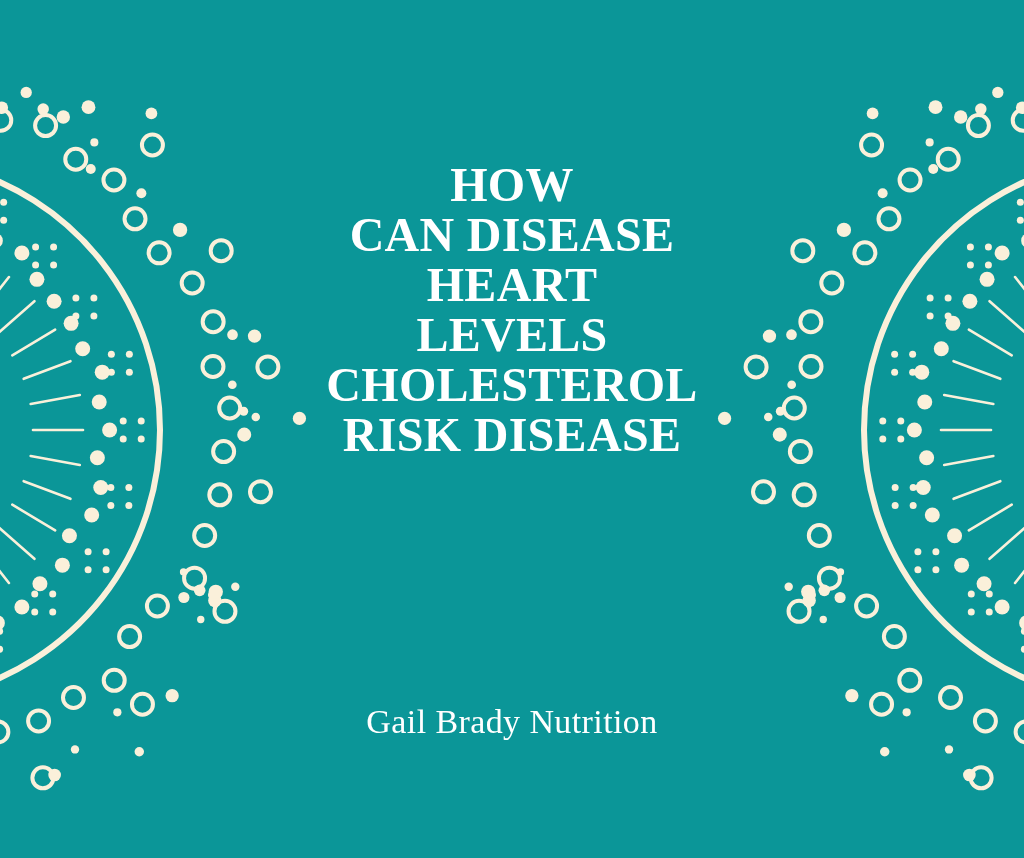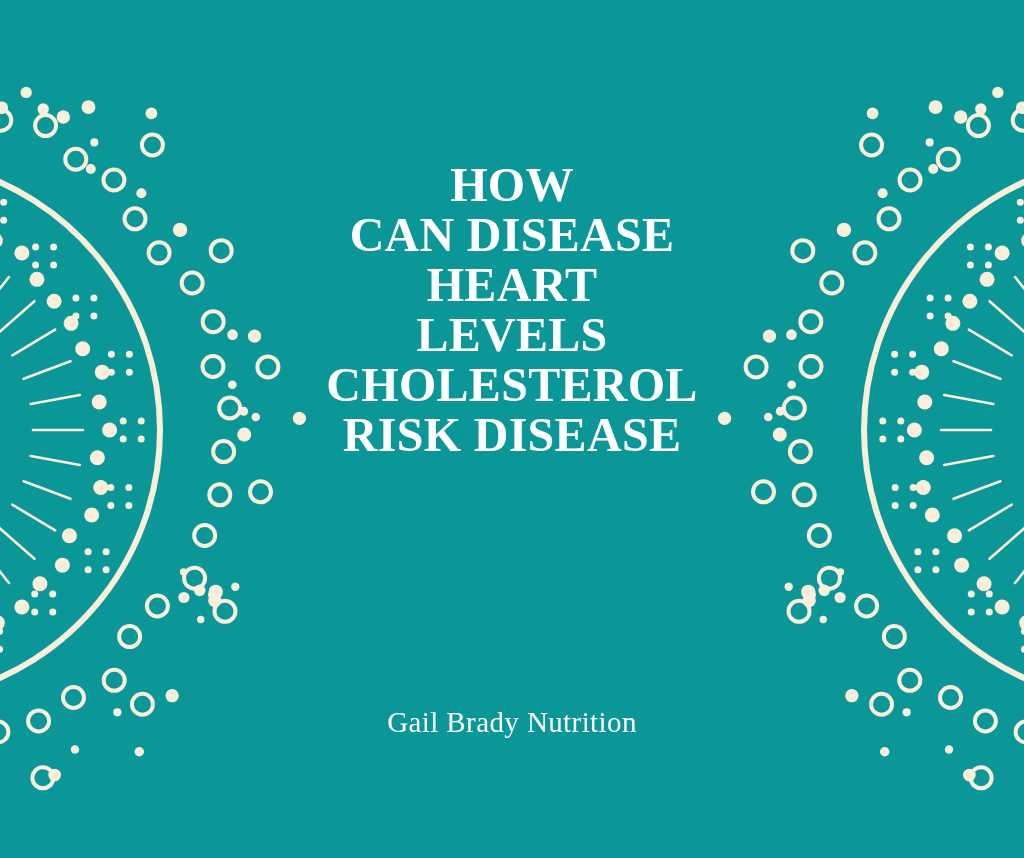--- a/index.html
+++ b/index.html
@@ -45,21 +45,21 @@
     white-space: nowrap;
   }
   #brand {
     position: absolute;
     left: 50%;
     top: 705px;
     transform: translateX(-50%);
     color: #FFFFFF;
     font-family: "Liberation Serif", "DejaVu Serif", serif;
     font-weight: 400;
-    font-size: 29px;
+    font-size: 34px;
     line-height: 34px;
     letter-spacing: 0.4px;
     white-space: nowrap;
     z-index: 5;
   }
 </style>
 </head>
 <body>
 
 <div id="poster">

